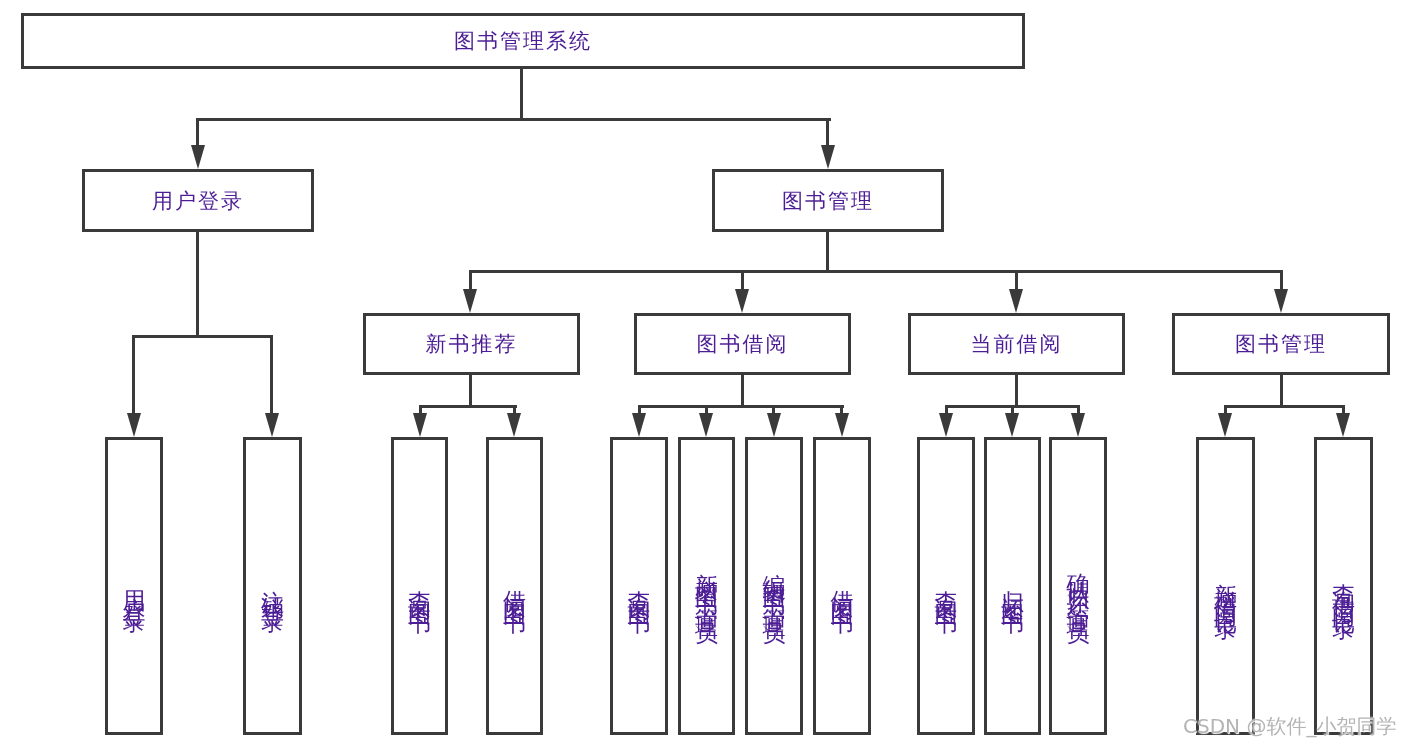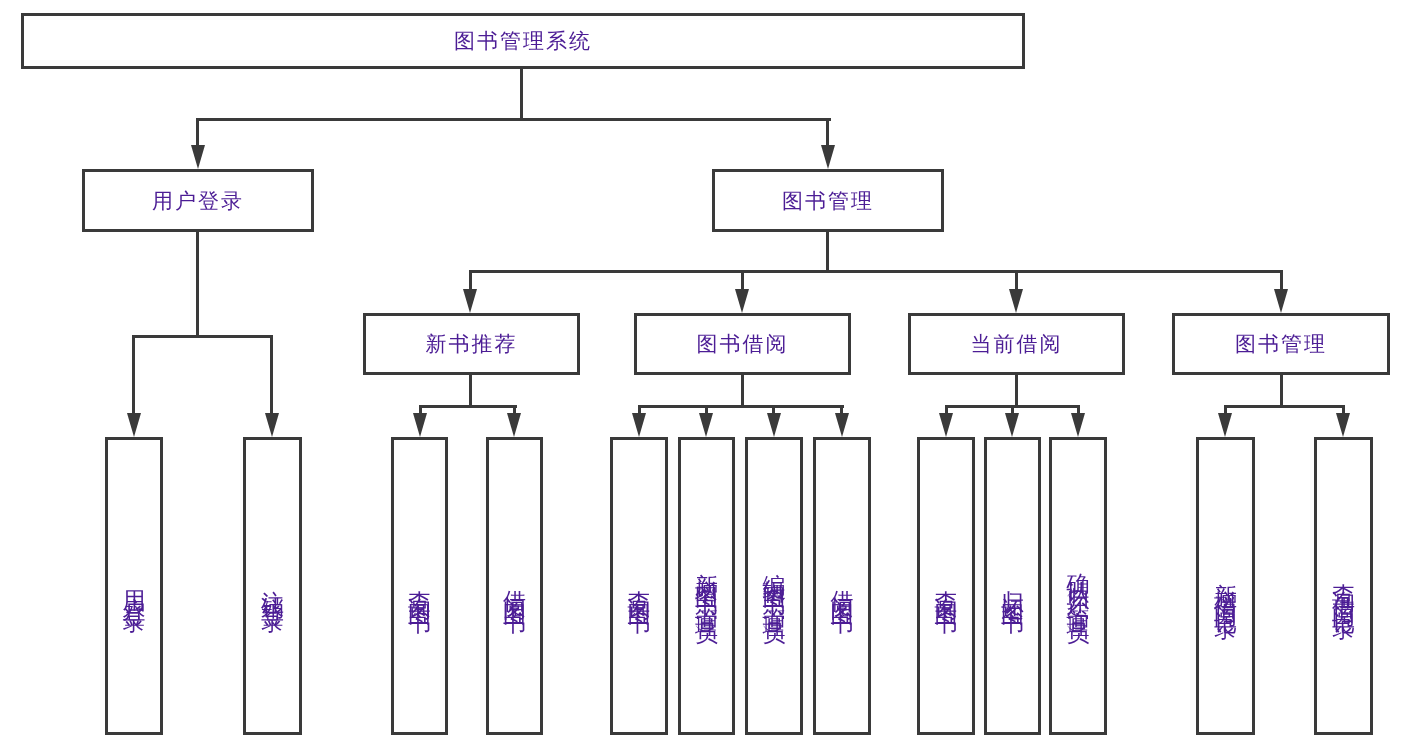--- a/index.html
+++ b/index.html
@@ -112,14 +112,15 @@
   <div class="node v" style="left:745px;top:437px;width:58px;height:298px;">编辑图书（管理员）</div>
   <div class="node v" style="left:813px;top:437px;width:58px;height:298px;">借阅图书</div>
 
   <div class="node v" style="left:917px;top:437px;width:58px;height:298px;">查询图书</div>
   <div class="node v" style="left:984px;top:437px;width:57px;height:298px;">归还图书</div>
   <div class="node v" style="left:1049px;top:437px;width:58px;height:298px;">确认归还（管理员）</div>
 
   <div class="node v" style="left:1196px;top:437px;width:59px;height:298px;">新增借阅记录</div>
   <div class="node v" style="left:1314px;top:437px;width:59px;height:298px;">查询借阅记录</div>
 
+  <div class="watermark">CSDN @软件_小贺同学</div>
 
 </div>
 
 </body></html>

